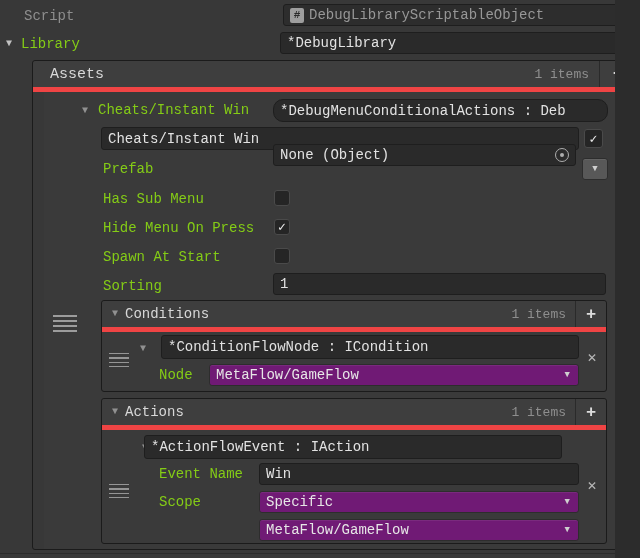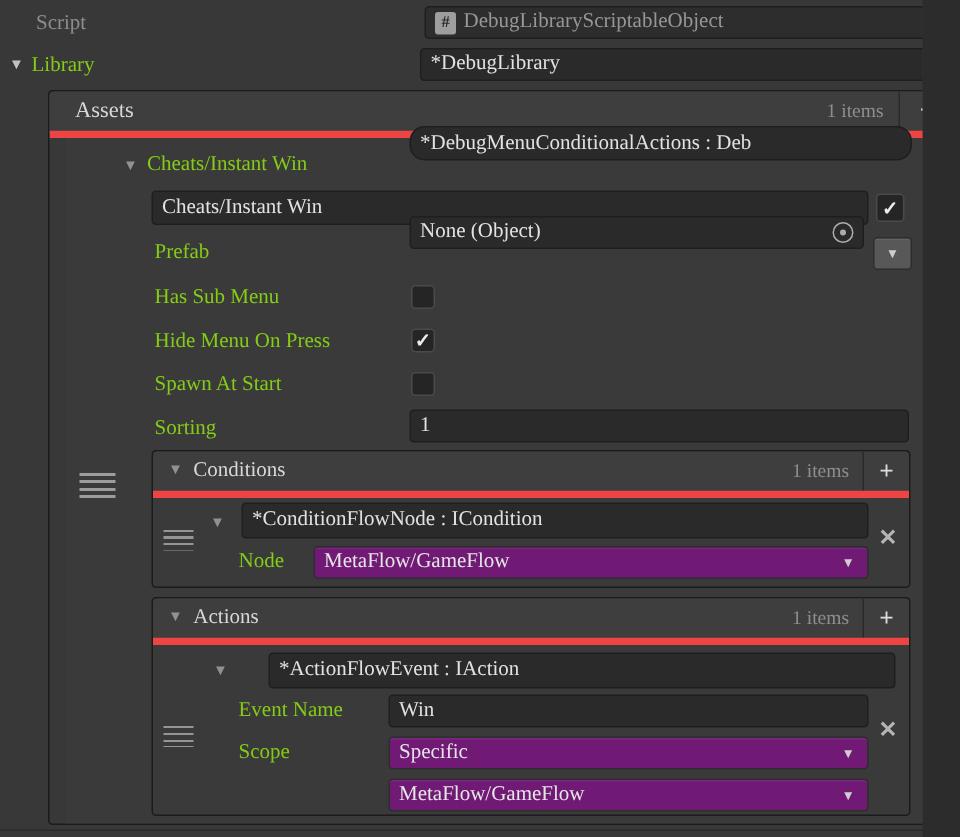--- a/index.html
+++ b/index.html
@@ -1,19 +1,19 @@
 <!DOCTYPE html>
 <html><head>
 <meta charset="utf-8">
 <style>
   html,body{margin:0;padding:0;background:#2c2c2c;}
   .stage{
     position:relative;width:615px;height:558px;overflow:hidden;
     background:#383838;
-    font-family:Liberation Serif, serif;
+    font-family:Liberation Mono, monospace;
     font-size:14px;color:#c9c9c9;
     -webkit-font-smoothing:antialiased;
   }
   .abs{position:absolute;box-sizing:border-box;}
   .lbl{height:22px;line-height:22px;white-space:nowrap;color:#84cc16;}
   .lbl.dim{color:#8e8e8e;}
   .field{
     background:#2a2a2a;border:1px solid #1e1e1e;border-radius:3px;
     color:#e2e2e2;display:flex;align-items:center;
     padding:0 6px;white-space:nowrap;overflow:hidden;
@@ -100,21 +100,21 @@
       <span>Assets</span>
       <span class="count" style="margin-right:10px;">1 items</span>
       <span class="plus-cell" style="width:37px;">+</span>
     </div>
 
     <div class="abs draghandle" style="left:20px;top:254px;width:24px;height:17px;"></div>
     <div class="abs xbtn" style="left:577px;top:250px;width:22px;height:22px;font-size:16px;">✕</div>
 
     <span class="abs foldout" style="left:49px;top:44px;">▼</span>
     <div class="abs lbl" style="left:65px;top:38px;">Cheats/Instant Win</div>
-    <div class="abs field" style="left:240px;top:23px;width:335px;height:23px;border-radius:10px;">
+    <div class="abs field" style="left:240px;top:38px;width:335px;height:23px;border-radius:10px;">
       <span class="grow">*DebugMenuConditionalActions : Deb</span>
     </div>
 
     <div class="abs field" style="left:68px;top:66px;width:478px;height:23px;">
       <span class="grow">Cheats/Instant Win</span>
     </div>
     <div class="abs checkbox" style="left:551px;top:68px;width:19px;height:19px;">✓</div>
 
     <div class="abs lbl" style="left:70px;top:97px;">Prefab</div>
     <div class="abs field" style="left:240px;top:83px;width:303px;height:22px;justify-content:flex-end;">
@@ -160,21 +160,21 @@
     </div>
 
     <div class="abs box" style="left:68px;top:337px;width:506px;height:146px;">
       <div class="box-header" style="height:26px;padding-left:10px;">
         <span class="foldout" style="margin-right:7px;">▼</span>
         <span>Actions</span>
         <span class="count" style="margin-right:9px;">1 items</span>
         <span class="plus-cell" style="width:30px;font-size:17px;">+</span>
       </div>
       <span class="abs foldout" style="left:40px;top:43px;">▼</span>
-      <div class="abs field" style="left:77px;top:36px;width:418px;height:24px;">
+      <div class="abs field" style="left:42px;top:36px;width:418px;height:24px;">
         <span class="grow">*ActionFlowEvent : IAction</span>
       </div>
       <div class="abs lbl" style="left:57px;top:64px;">Event Name</div>
       <div class="abs field" style="left:157px;top:64px;width:320px;height:22px;">
         <span class="grow">Win</span>
       </div>
       <div class="abs draghandle small" style="left:7px;top:85px;width:20px;height:14px;"></div>
       <div class="abs xbtn" style="left:480px;top:78px;width:20px;height:20px;">✕</div>
       <div class="abs lbl" style="left:57px;top:92px;">Scope</div>
       <div class="abs dropdown" style="left:157px;top:92px;width:320px;height:22px;">

